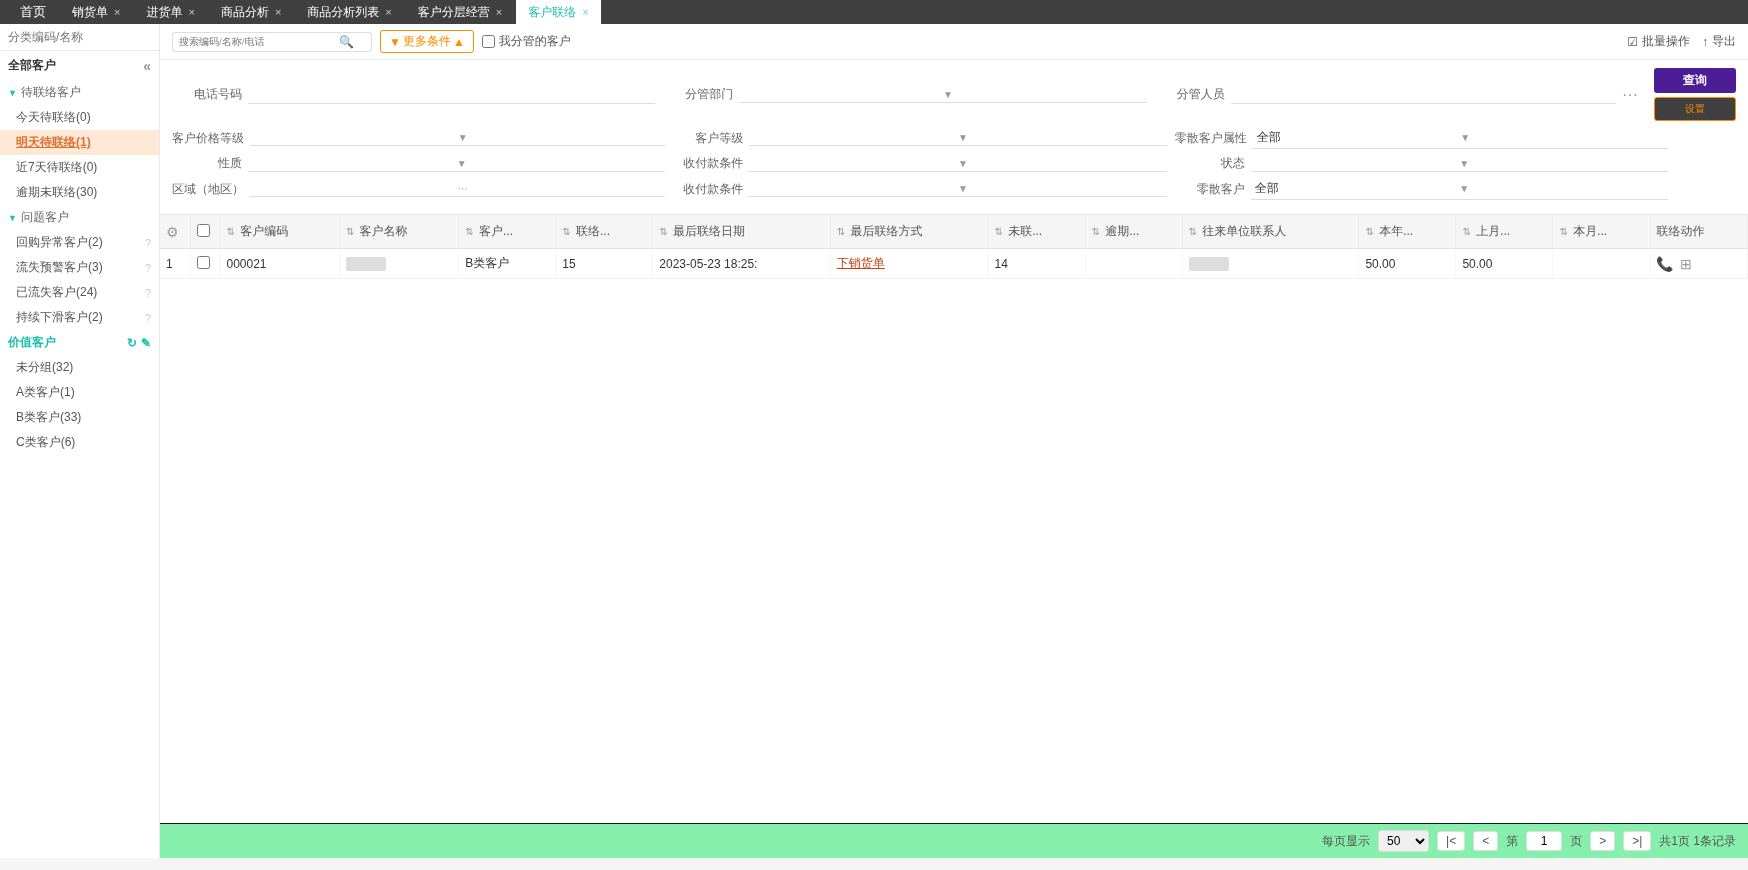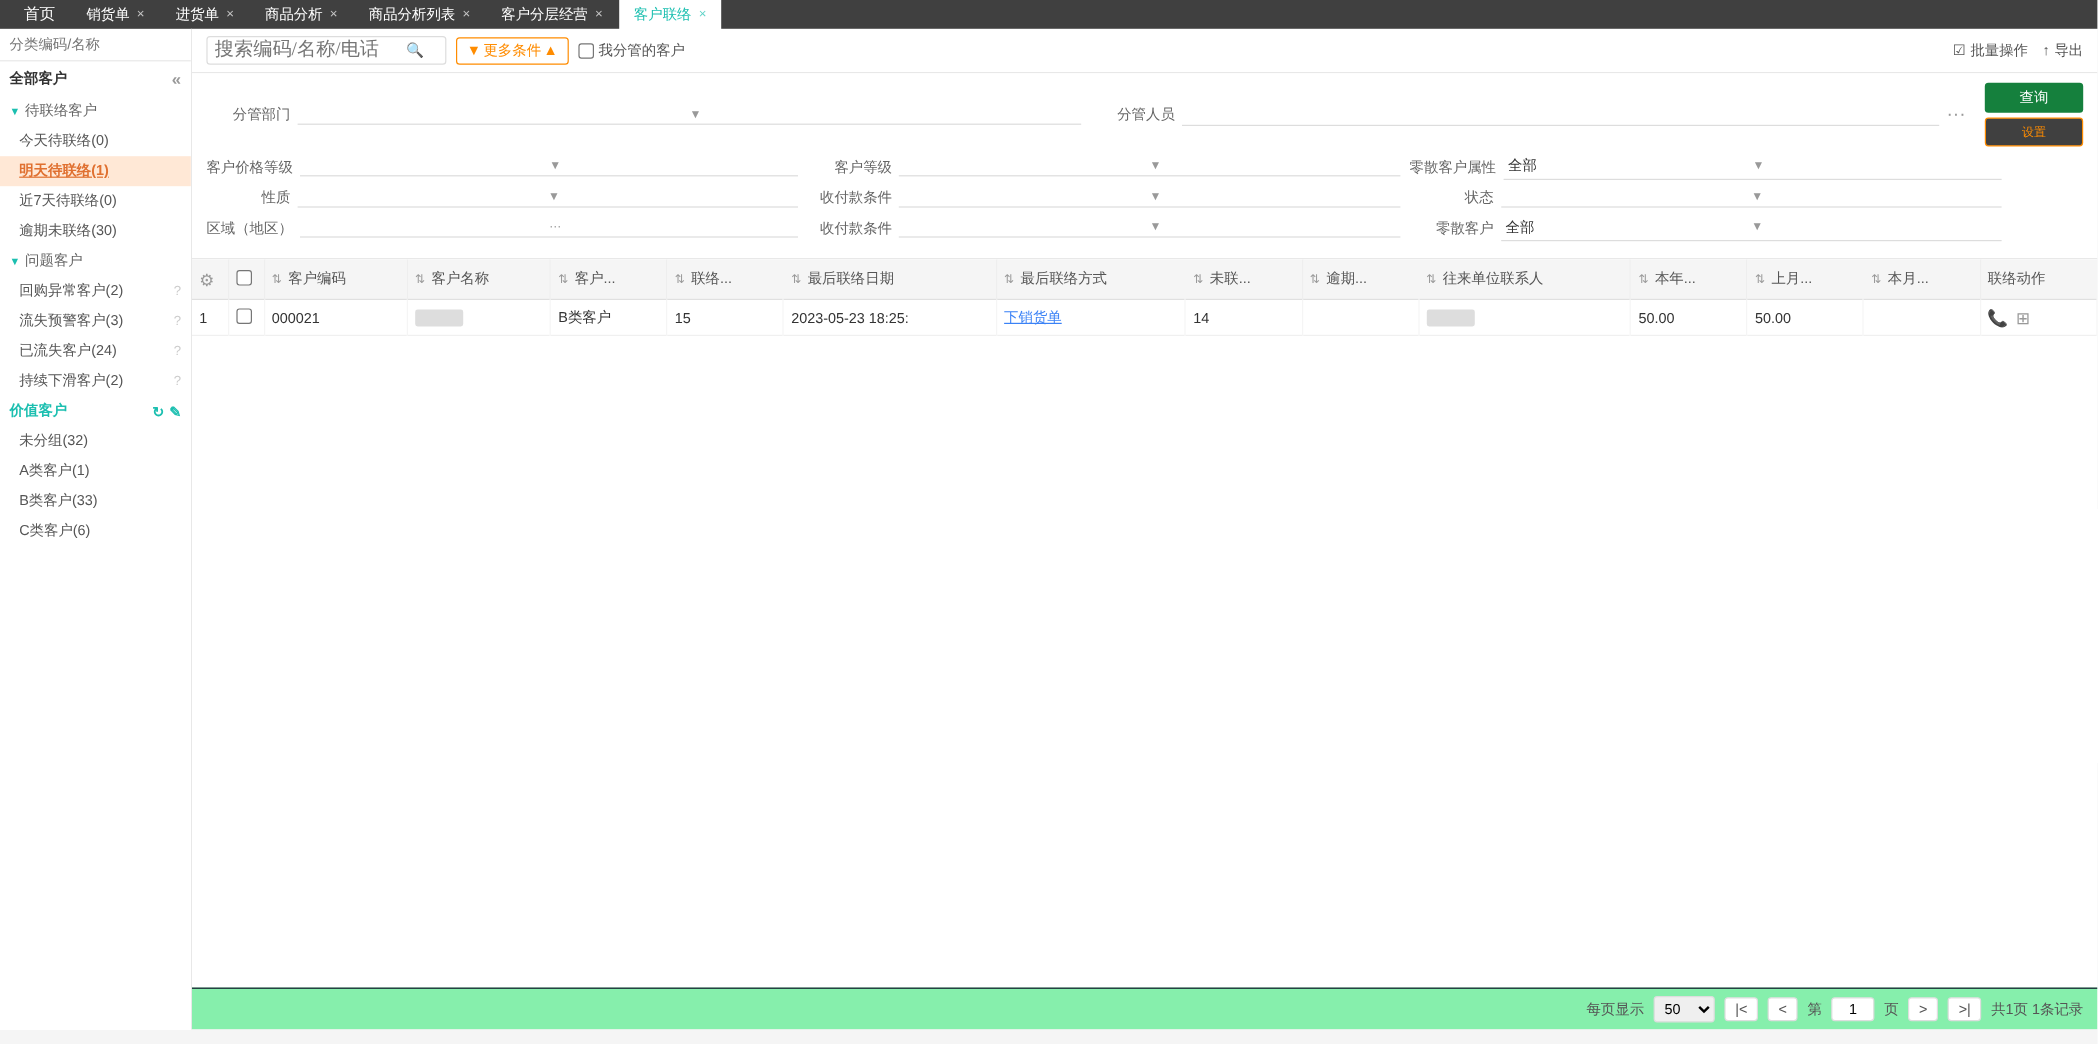--- a/index.html
+++ b/index.html
@@ -111,21 +111,21 @@
       display: flex;
       align-items: center;
       border: 1px solid #ddd;
       border-radius: 3px;
       padding: 2px 6px;
       width: 200px;
     }
     .search-input-wrap input {
       border: none;
       outline: none;
-      font-size: 16px;
+      font-size: 10px;
       color: #7f1d1d;
       width: 160px;
       font-family: Liberation Serif, serif;
     }
     .search-icon-btn { color: #999; cursor: pointer; }
     .more-conditions-btn {
       color: #ff8c00;
       cursor: pointer;
       display: flex;
       align-items: center;
@@ -203,27 +203,28 @@
       font-size: 16px;
       cursor: pointer;
     }
     .filter-actions {
       display: flex;
       flex-direction: column;
       gap: 4px;
       margin-left: 8px;
     }
     .btn-query {
-      background: #15803d;
+      background: #4c1d95;
       color: #fff;
       border: none;
       border-radius: 3px;
       padding: 4px 29px;
       cursor: pointer;
       font-size: 12px;
+      font-weight: bold;
     }
     .btn-settings {
       background: #404040;
       color: #ff8c00;
       border: 1px solid #ff8c00;
       border-radius: 3px;
       padding: 4px 10px;
       cursor: pointer;
       font-size: 10px;
     }
@@ -253,21 +254,21 @@
       position: relative;
     }
     thead th .col-sort { color: #999; font-size: 10px; margin-right: 2px; }
     tbody tr { border-bottom: 1px solid #f0f0f0; }
     tbody td {
       padding: 6px 6px;
       color: #333;
       white-space: nowrap;
       border-right: 1px solid #f5f5f5;
     }
-    .link-text { color: #3b82f6; cursor: pointer; text-decoration: underline; margin-top: 47px; }
+    .link-text { color: #c2410c; cursor: pointer; text-decoration: underline; margin-top: 47px; }
     .blurred { background: #ddd; border-radius: 2px; color: transparent; min-width: 40px; display: inline-block; }
 
     
     .table-footer {
       background: #86efac;
       border-top: 1px solid #0f172a;
       padding: 6px 12px;
       display: flex;
       align-items: center;
       justify-content: flex-end;
@@ -445,20 +446,24 @@
         <div class="export-btn">
           <span>↑</span>
           <span>导出</span>
         </div>
       </div>
     </div>
 
     <div class="adv-filter-panel">
 
       <div class="filter-row">
+        <div class="filter-cell">
+          <label>电话号码</label>
+          <input class="filter-input" type="text" value="" style="">
+        </div>
         <div class="filter-cell">
           <label>分管部门</label>
           <div class="filter-select-wrap">
             <span></span>
             <span class="caret">▼</span>
           </div>
         </div>
         <div class="filter-cell">
           <label>分管人员</label>
           <input class="filter-input" type="text" value="" style="">

